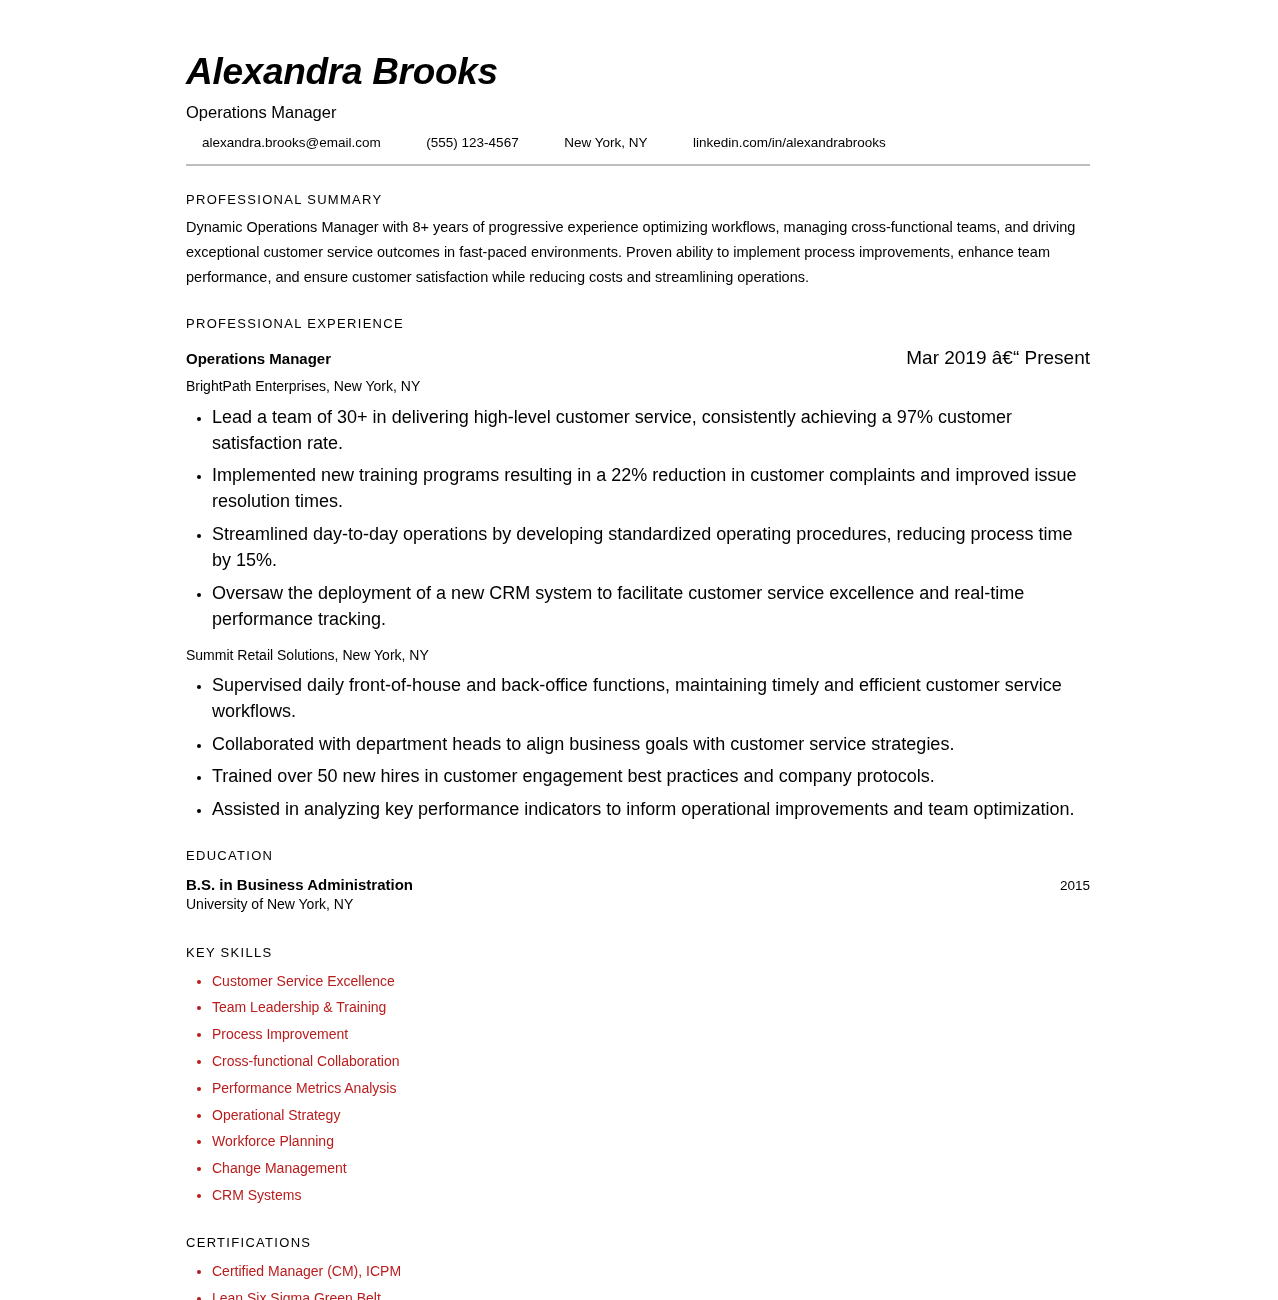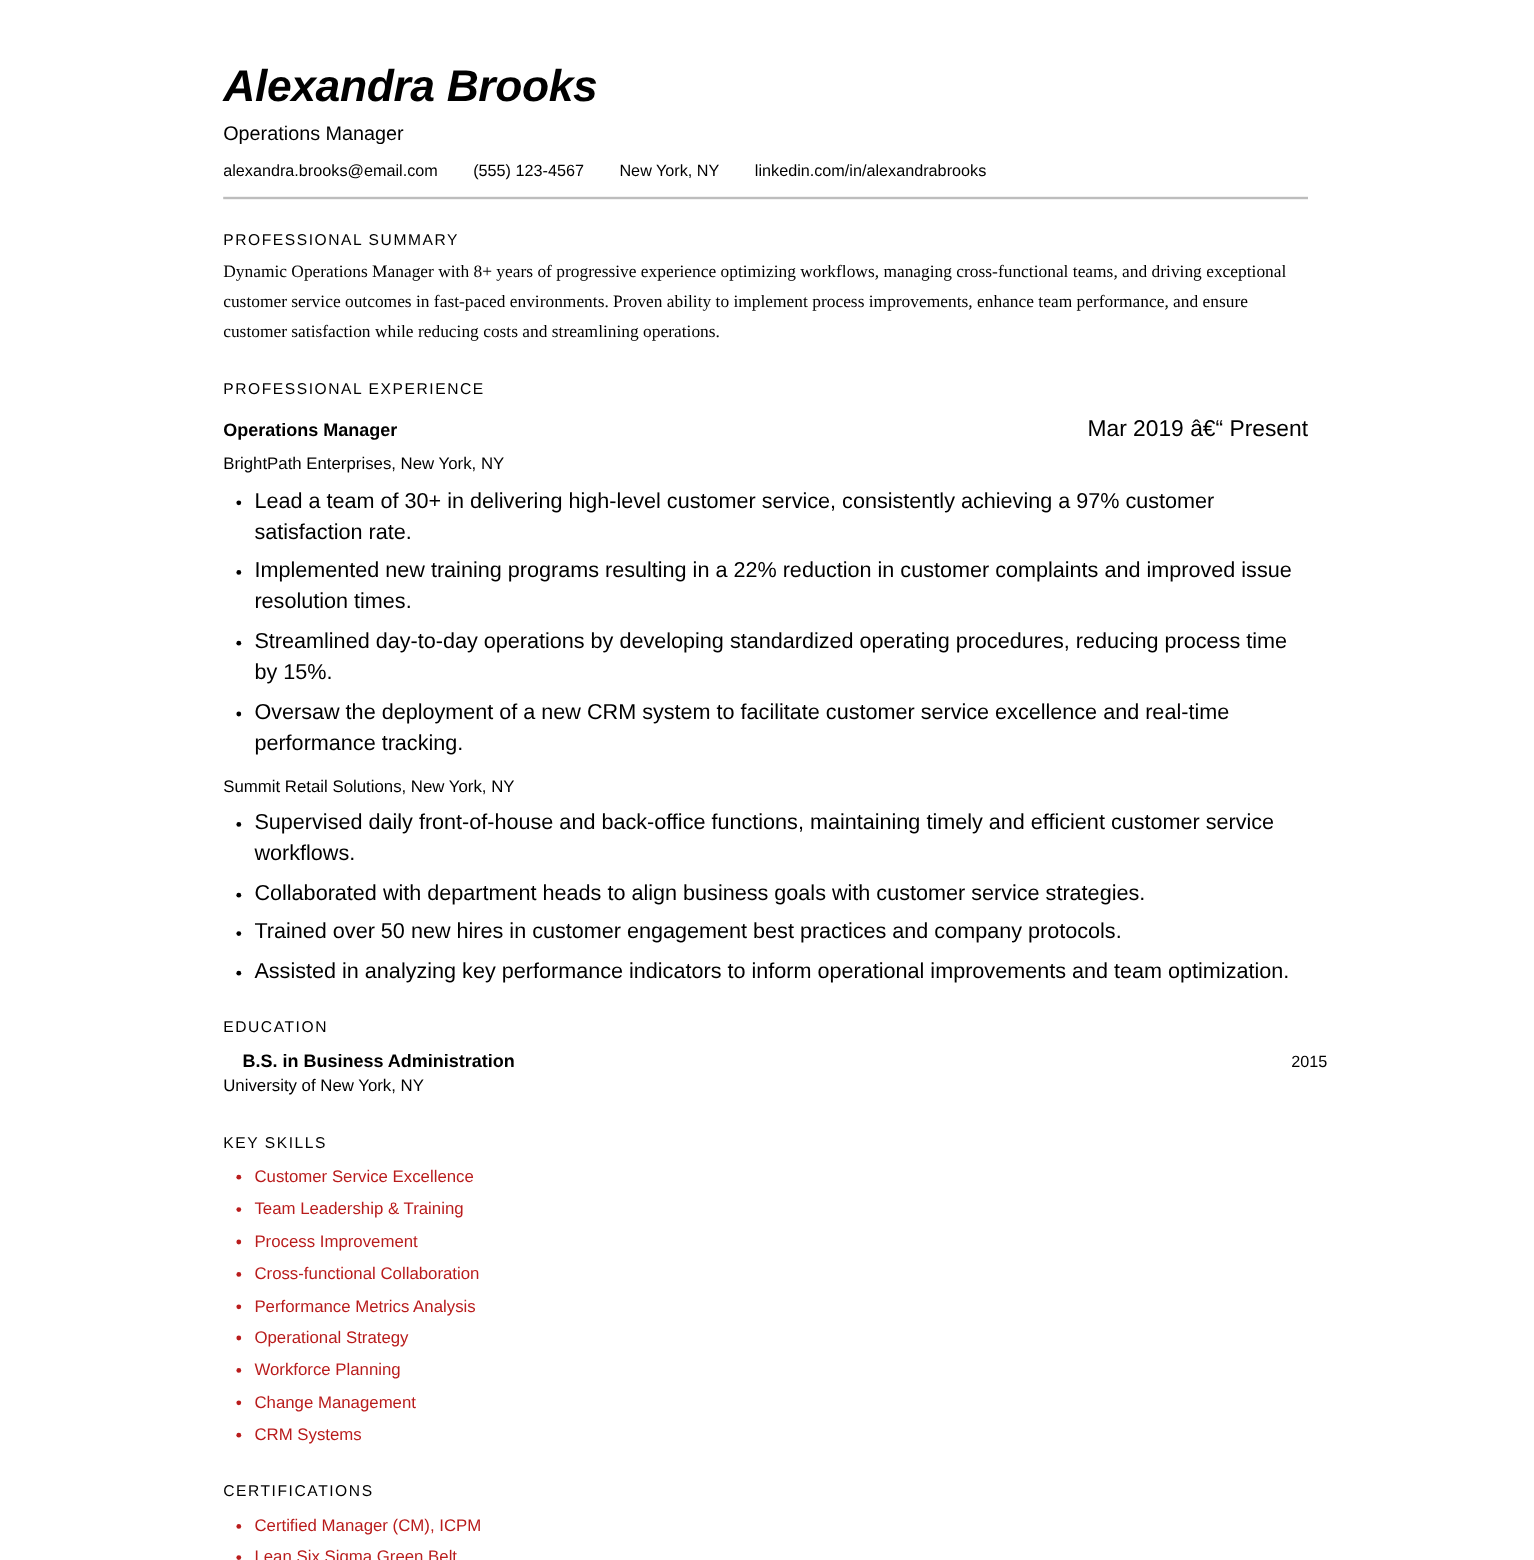--- a/index.html
+++ b/index.html
@@ -48,20 +48,21 @@
   }
   .contact {
     margin-top: 13px;
     font-size: 13.5px;
     line-height: 1.2;
     white-space: nowrap;
     color: #000;
   }
   .contact .item {
     display: inline-block;
+    margin-left: 16px;
   }
   .contact .gap {
     display: inline-block;
     width: 22px;
   }
   .rule {
     margin-top: 12px;
     border: 0;
     border-top: 2px solid #bdbdbd;
     width: 904px;
@@ -79,21 +80,20 @@
     margin: 0 0 8px 0;
     line-height: 1.2;
     color: #000;
   }
   .summary-text {
     font-size: 14.5px;
     line-height: 1.72;
     margin: 6px 0 0 0;
     color: #000;
     max-width: 904px;
-    font-family: Liberation Serif, serif;
   }
 
   
   .job {
     margin-top: 14px;
   }
   .job-row {
     display: flex;
     justify-content: space-between;
     align-items: baseline;
@@ -135,21 +135,20 @@
 
   
   .edu-entry {
     margin-top: 12px;
   }
   .edu-row {
     display: flex;
     justify-content: space-between;
     align-items: baseline;
     width: 904px;
-    margin-left: 16px;
   }
   .edu-degree {
     font-size: 15px;
     font-weight: bold;
     line-height: 1.25;
     color: #000;
   }
   .edu-year {
     font-size: 13.5px;
     line-height: 1.25;

